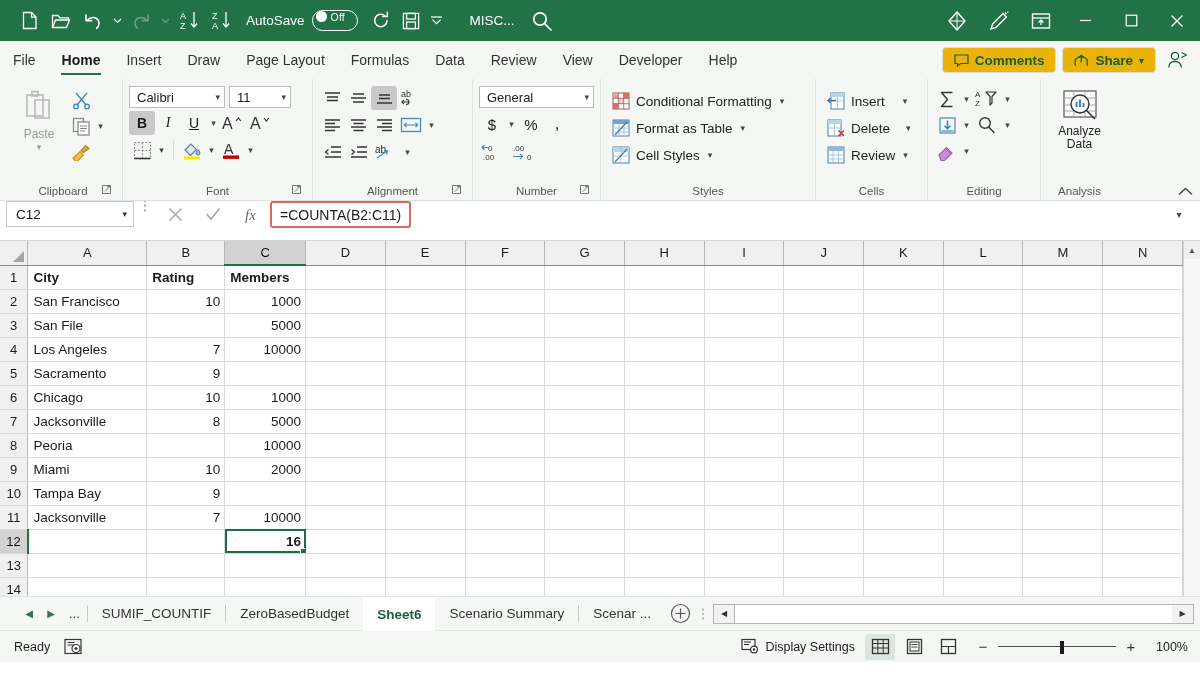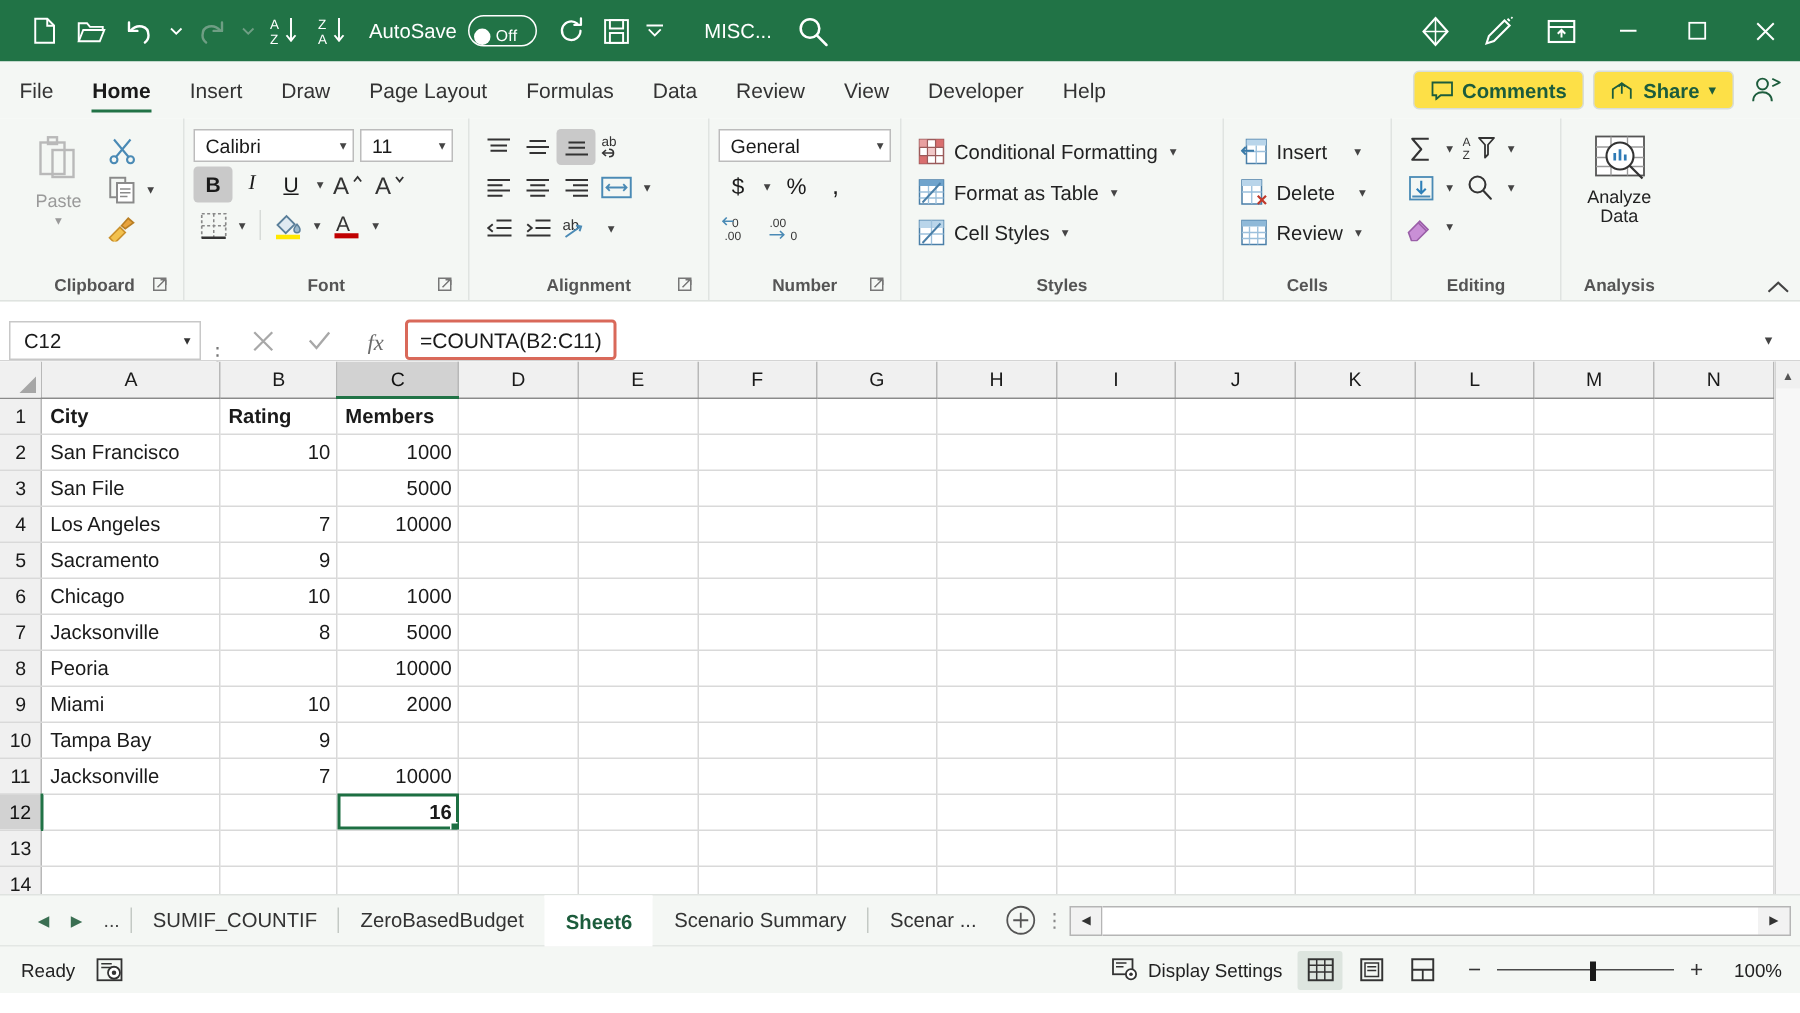--- a/index.html
+++ b/index.html
@@ -21,21 +21,21 @@
   .qat-btn{
     width:30px; height:30px; display:flex; align-items:center; justify-content:center;
     border-radius:3px; cursor:pointer;
   }
   .qat-caret{ width:14px; height:30px; display:flex; align-items:center; justify-content:center; cursor:pointer;}
   .autosave{
     display:flex; align-items:center; gap:7px; margin-left:10px; font-size:13.5px; color:#ffffff;
   }
   .toggle{
     width:46px; height:21px; border-radius:11px; border:1.4px solid #ffffff;
-    display:flex; align-items:flex-end; padding:0 3px; gap:4px;
+    display:flex; align-items:flex-start; padding:0 3px; gap:4px;
   }
   .toggle .knob{ width:11px;height:11px;border-radius:50%;background:#ffffff; }
   .toggle .tlabel{ font-size:10.5px; color:#ffffff; letter-spacing:.2px;}
   .doc-title{ margin-left:22px; font-size:13.5px; color:#ffffff; }
   .tb-search{ margin-left:16px; cursor:pointer; }
   .tb-right{ position:absolute; right:0; top:0; height:41px; display:flex; align-items:center; }
   .tb-icon{ width:42px; height:41px; display:flex; align-items:center; justify-content:center; cursor:pointer; }
   .win-btn{ width:46px; height:41px; display:flex; align-items:center; justify-content:center; cursor:pointer; }
 
   
@@ -47,37 +47,37 @@
     padding:0 13px; display:flex; align-items:center; font-size:14px; color:#333333;
     cursor:pointer; position:relative;
   }
   .tab.active{ font-weight:bold; color:#1a1a1a; }
   .tab.active::after{
     content:""; position:absolute; left:12px; right:12px; bottom:4px; height:2.5px; background:#217346;
   }
   .tabs-right{ position:absolute; right:8px; top:0; height:38px; display:flex; align-items:center; gap:6px; }
   .chip{
     display:flex; align-items:center; gap:6px; height:26px; padding:0 11px;
-    border:1px solid #d8ddd9; border-radius:4px; background:#fde047;
+    border:1px solid #d8ddd9; border-radius:4px; background:#eab308;
     font-size:13.5px; font-weight:bold; color:#1c5c3c; cursor:pointer;
   }
   .chip .cv{ font-weight:normal; font-size:10px; }
   .person-icon{ width:30px;height:30px;display:flex;align-items:center;justify-content:center;cursor:pointer; }
 
   
   .ribbon{
     height:122px; background:#f4f7f4; display:flex; align-items:stretch;
     border-bottom:1px solid #dfe3e0; position:relative; padding-left:4px;
   }
   .rgroup{ display:flex; flex-direction:column; position:relative; padding:4px 6px 0 6px; }
   .rgroup + .rgroup{ border-left:1px solid #e0e4e1; }
   .rgroup-body{ flex:1; display:flex; align-items:flex-start; padding-top:3px; }
   .rgroup-label{
     height:19px; display:flex; align-items:center; justify-content:center;
-    font-size:11.5px; color:#555555; position:relative;font-weight:bold;
+    font-size:11.5px; color:#555555; position:relative;
   }
   .launcher{ position:absolute; right:2px; bottom:3px; width:13px;height:13px; cursor:pointer; }
 
   .btn-big{
     width:58px; display:flex; flex-direction:column; align-items:center; gap:1px;
     padding-top:4px; cursor:pointer; border-radius:3px; color:#9a9a9a;
   }
   .btn-big .lbl{ font-size:12px; }
   .col-small{ display:flex; flex-direction:column; gap:2px; padding-top:2px; }
   .isq{
@@ -96,21 +96,21 @@
   .menu-item{
     display:flex; align-items:center; gap:6px; height:26px; padding:0 5px;
     font-size:13.5px; color:#222; cursor:pointer; border-radius:3px; white-space:nowrap;
   }
   .menu-item .mcar{ font-size:9px; color:#444; margin-left:2px; }
   .ed-row{ display:flex; align-items:center; }
   .collapse-ribbon{ position:absolute; right:7px; bottom:4px; cursor:pointer; font-size:12px; color:#444; }
 
   
   .fbar{
-    height:40px; background:#ffffff; display:flex; align-items:flex-end;
+    height:40px; background:#ffffff; display:flex; align-items:flex-start;
     padding:0 8px 0 6px; gap:0; border-bottom:1px solid #d4d4d4;
   }
   .namebox{
     width:128px; height:26px; border:1px solid #c8c8c8; background:#ffffff;
     display:flex; align-items:center; padding:0 6px 0 9px; font-size:13.5px; cursor:pointer;
   }
   .namebox .nbv{ flex:1; }
   .dots{ width:22px; text-align:center; color:#777; letter-spacing:0; font-size:14px; cursor:pointer; line-height:8px; }
   .fb-icons{ display:flex; align-items:center; }
   .fb-ic{ width:38px;height:26px; display:flex; align-items:center; justify-content:center; cursor:pointer; color:#9b9b9b; }
@@ -452,21 +452,21 @@
             <path d="M1.5 1.5h8v8h-8z" fill="none" stroke="#777" stroke-width="1"></path>
             <path d="M4 7.5l5-5M9.5 2.5v3.5M9.5 2.5H6" stroke="#777" stroke-width="1" fill="none"></path>
           </svg>
       </span>
     </div>
   </div>
 
   <div class="rgroup" style="width:190px">
     <div class="rgroup-body" style="flex-direction:column; gap:3px;">
       <div class="row-f" style="gap:4px">
-        <div class="combo" style="width:107px">
+        <div class="combo" style="width:96px">
           <span class="cvv">Calibri</span>
           <span class="carv">▾</span>
         </div>
         <div class="combo" style="width:62px">
           <span class="cvv">11</span>
           <span class="carv">▾</span>
         </div>
       </div>
       <div class="row-f" style="gap:0">
         <div class="isq sel" style="font-weight:bold;font-size:14px">

